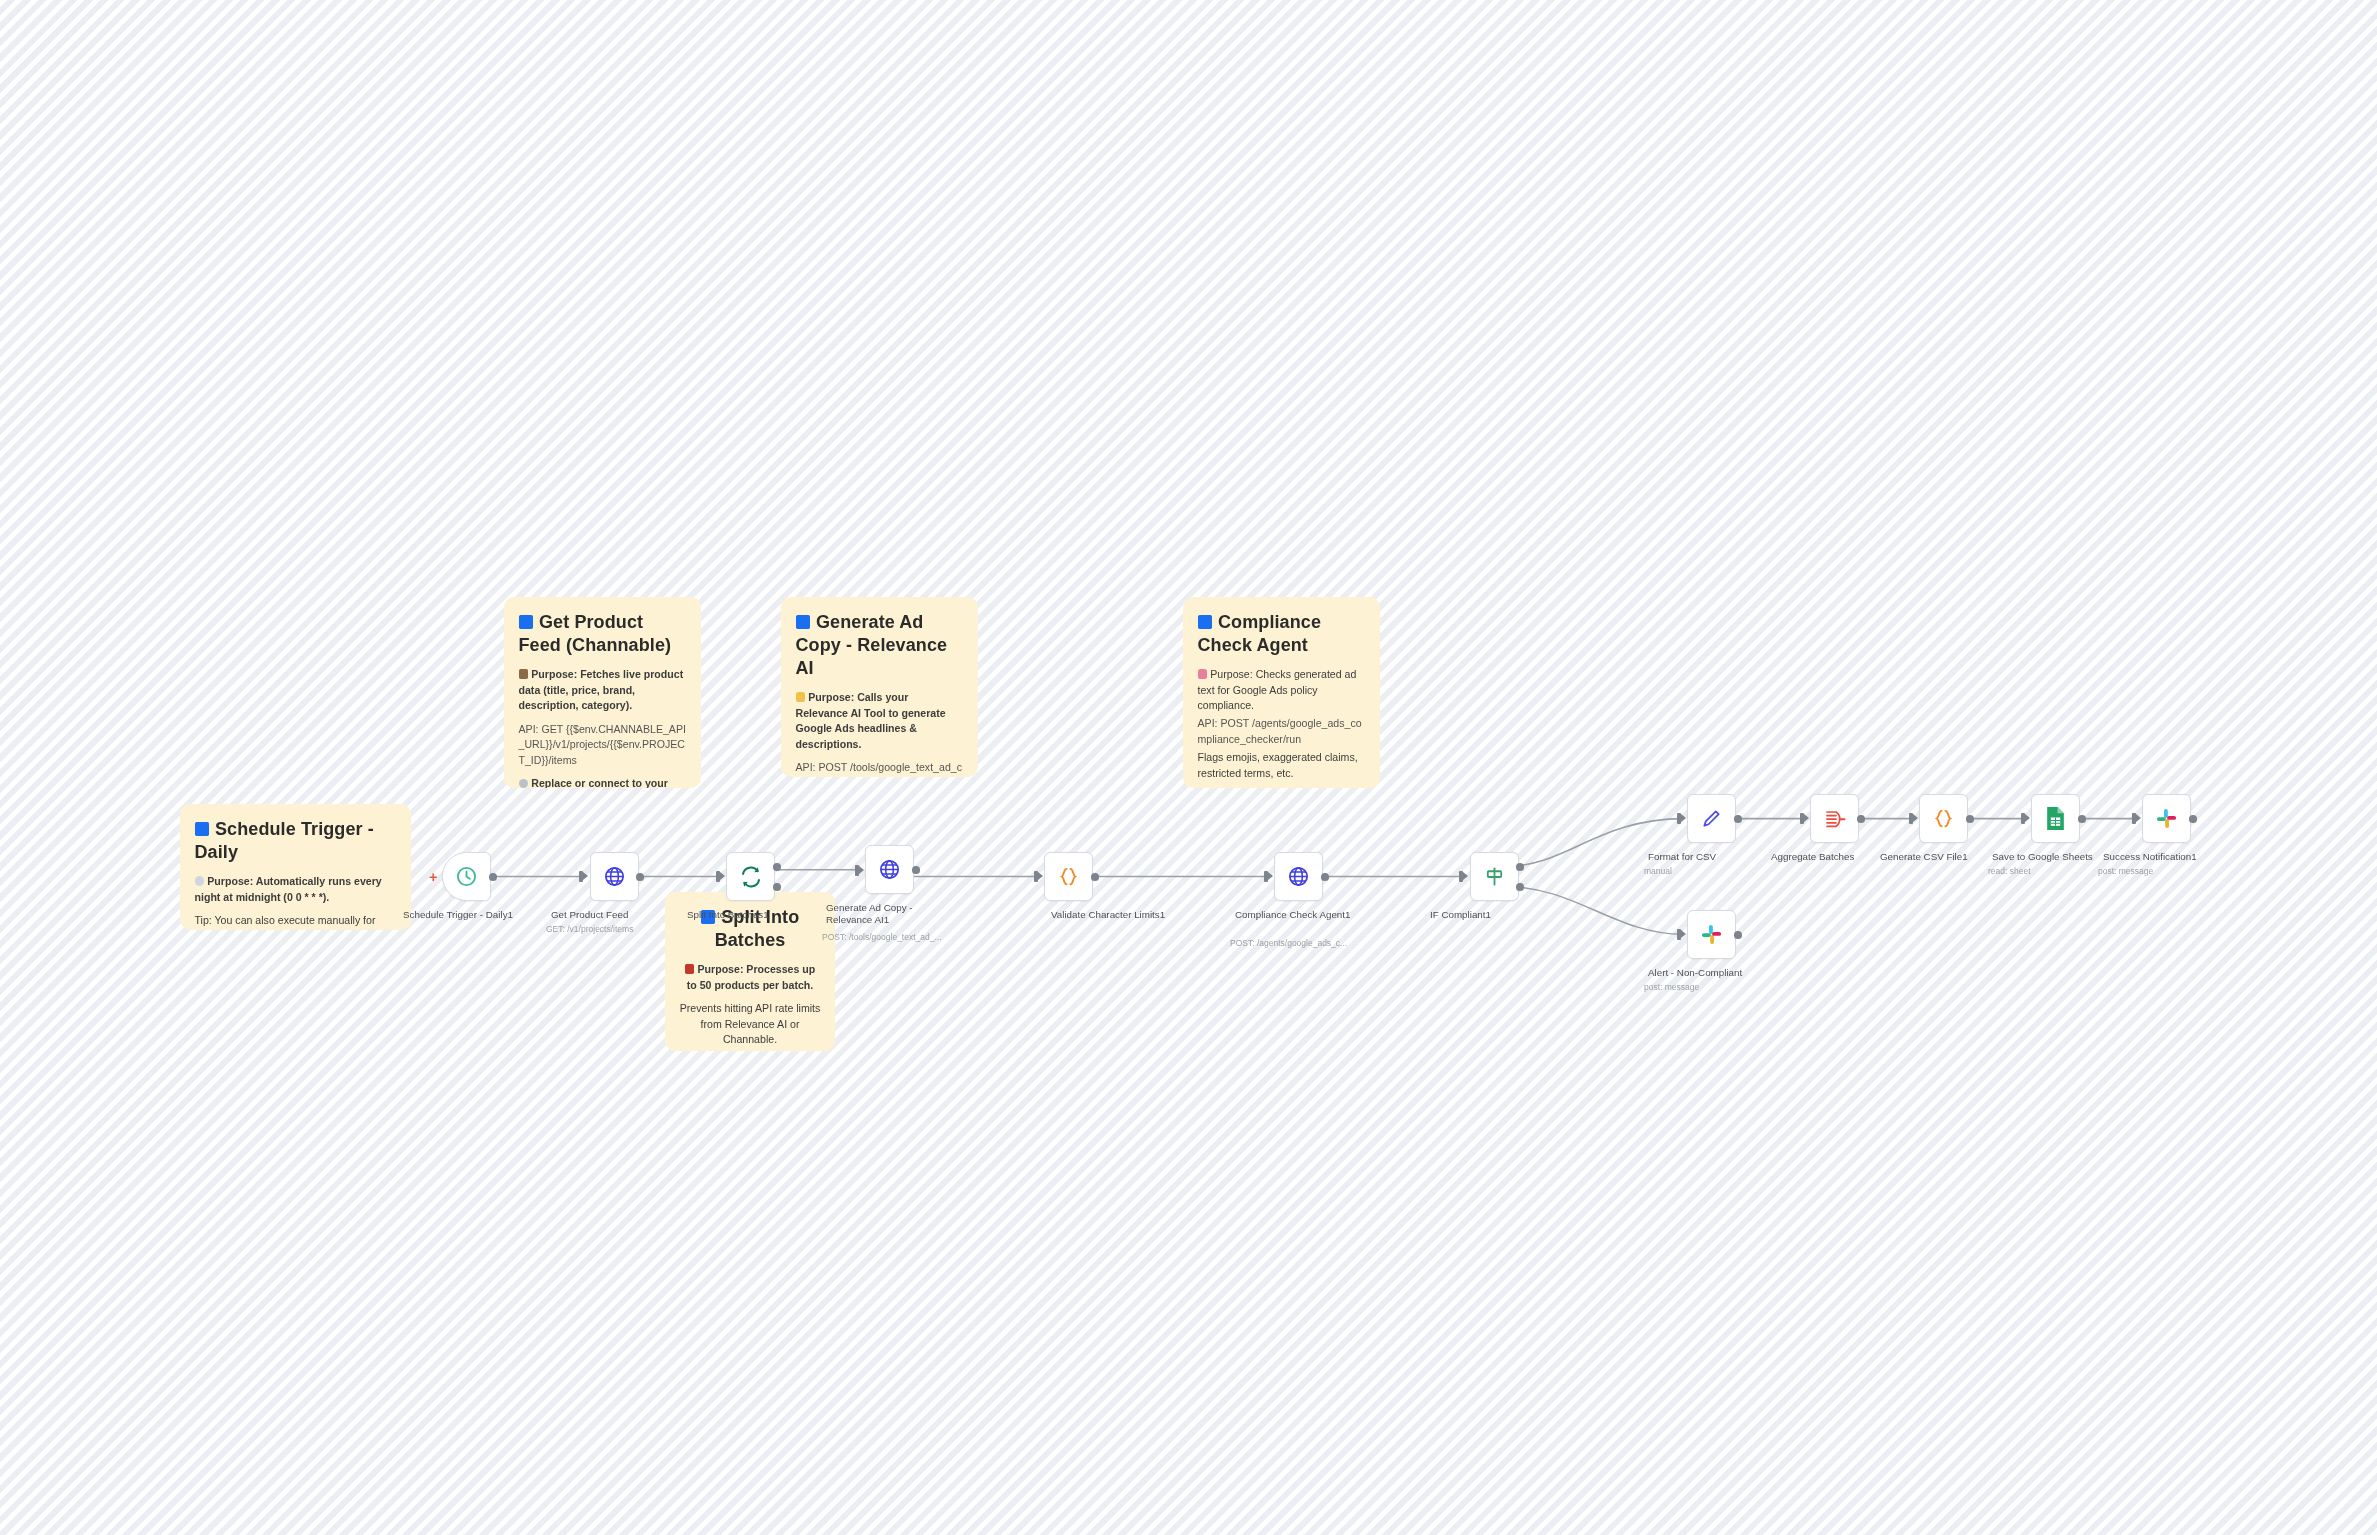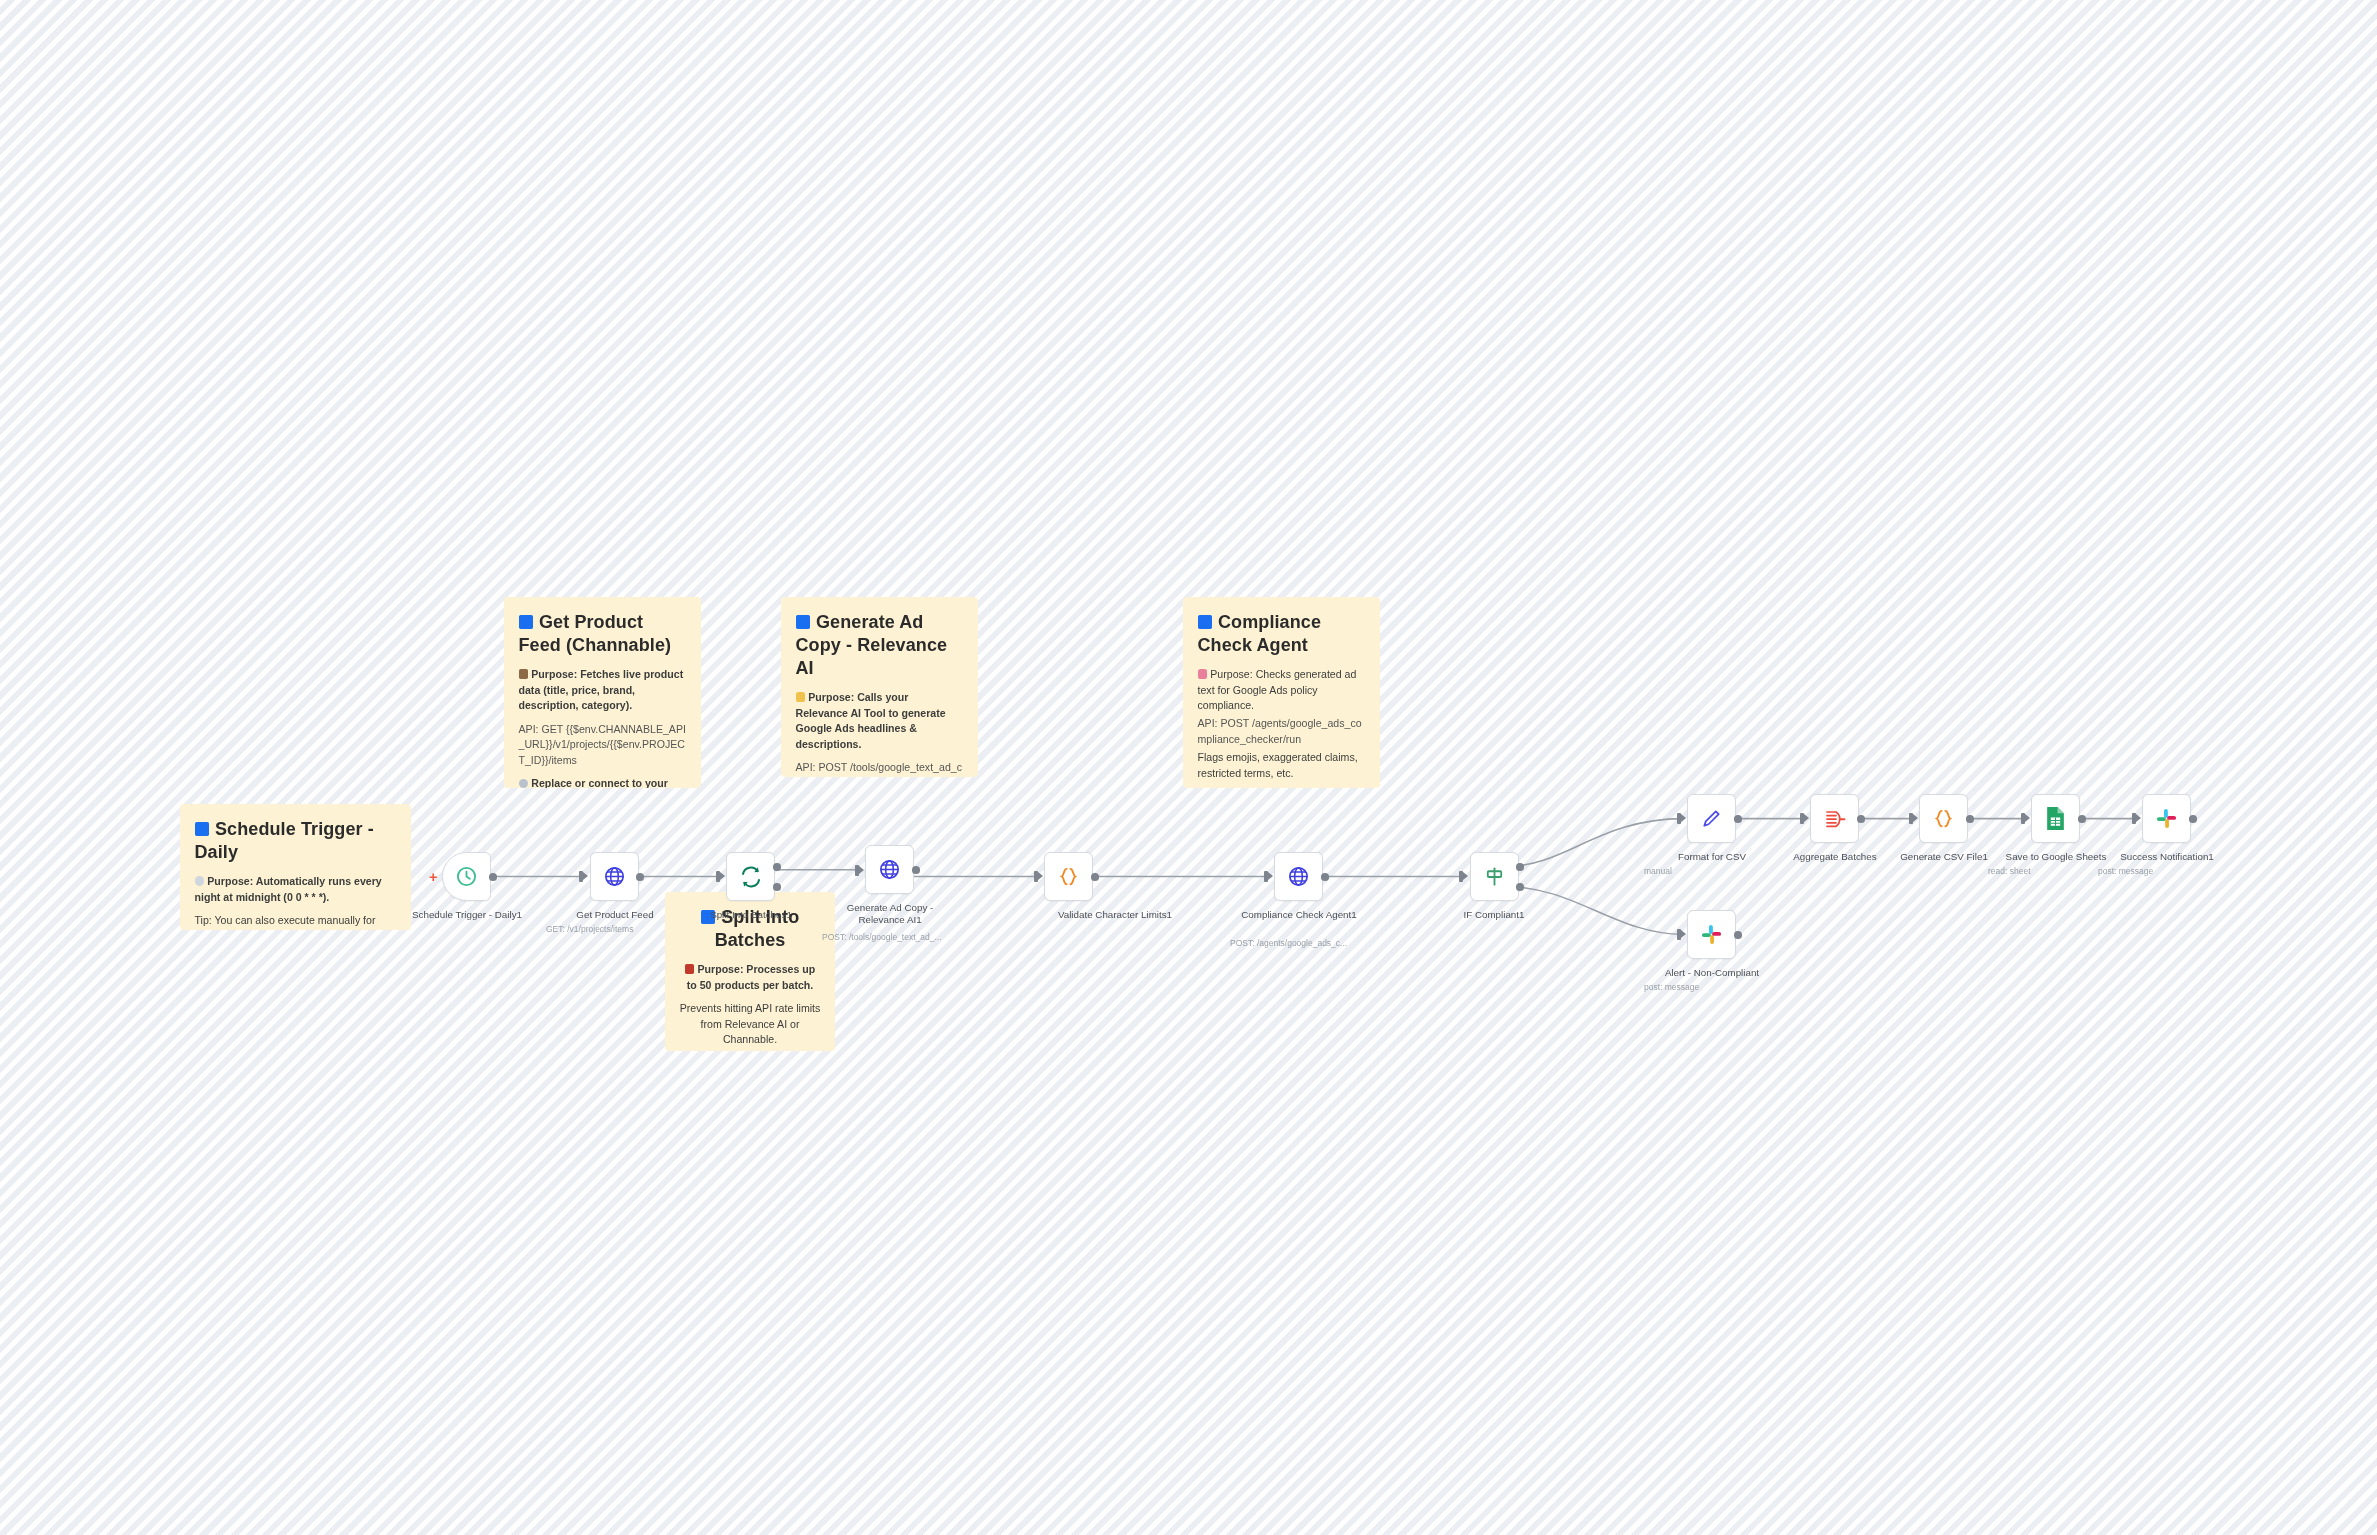--- a/index.html
+++ b/index.html
@@ -18,21 +18,21 @@
       rgba(255,255,255,0.95) 5.1px,
       rgba(233,236,241,0.85) 5.1px,
       rgba(233,236,241,0.85) 11px
     );
   }
 
   
   .sticky {
     position: absolute;
     background: #fdf3d4;
-    border-radius: 4px;
+    border-radius: 10px;
     padding: 13.6px 14.5px 12px 14.5px;
     color: #3a3a3a;
     overflow: hidden;
   }
   .sticky .st-head {
     font-size: 18px;
     font-weight: bold;
     line-height: 1.28;
     color: #2b2b2b;
     letter-spacing: 0.1px;
@@ -86,21 +86,20 @@
     box-shadow: 0 0.9px 1.7px rgba(30,40,60,.05);
     z-index: 5;
   }
   .node.trigger {
     border-top-left-radius: 25.5px;
     border-bottom-left-radius: 25.5px;
   }
   .node svg { display: block; }
   .nodelabel {
     position: absolute;
-    text-align: center;
     font-size: 9.8px;
     color: #4b4f56;
     line-height: 1.25;
     z-index: 4;
     width: 128px;
   }
   .nodesub {
     position: absolute;
     text-align: left;
     font-size: 8.5px;

